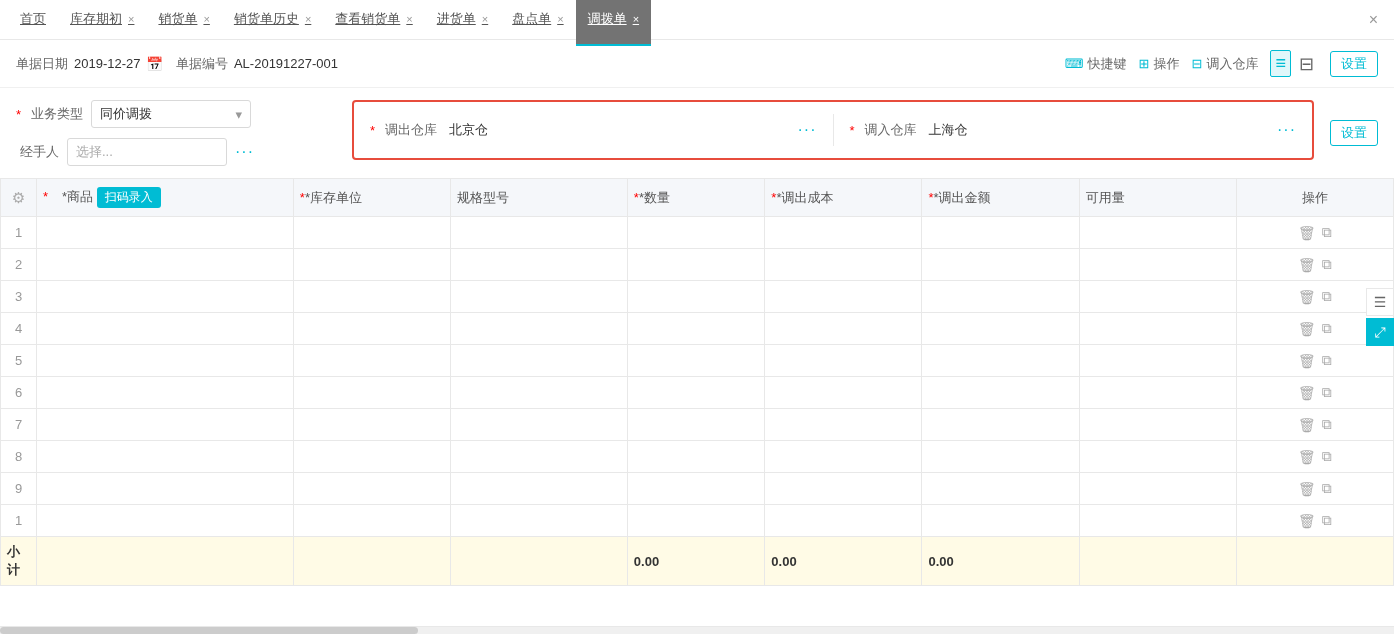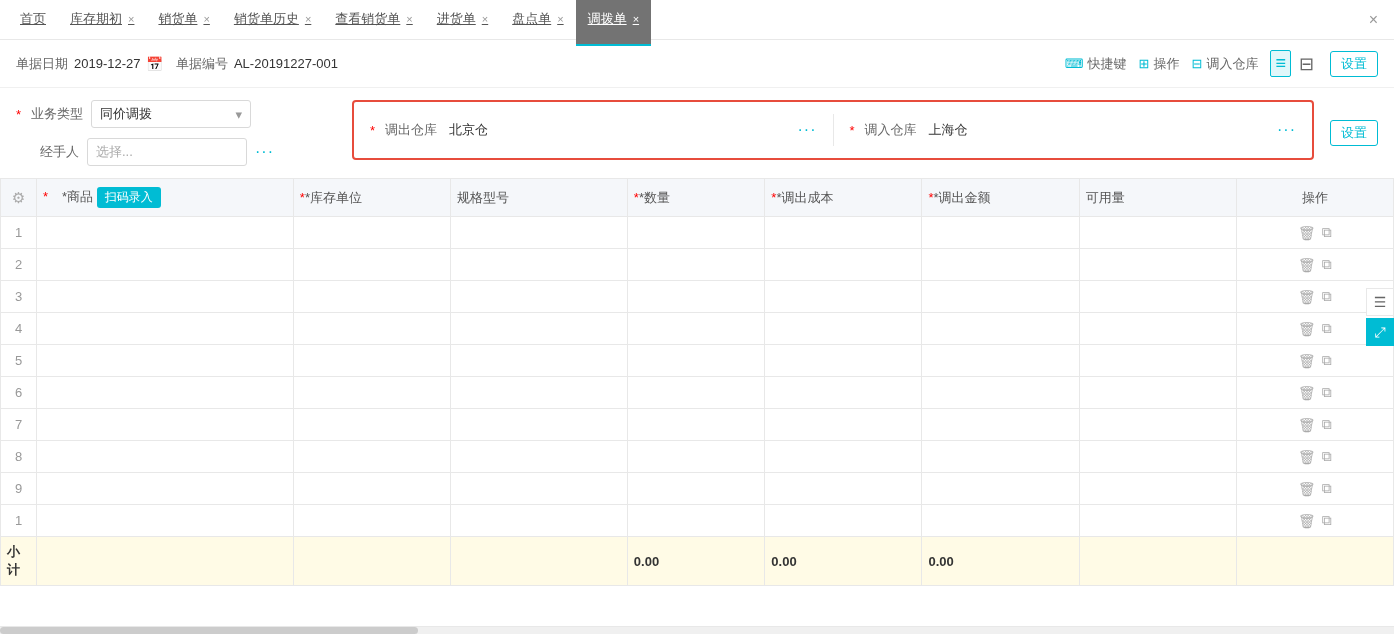--- a/index.html
+++ b/index.html
@@ -243,21 +243,21 @@
     <div class="form-left">
       <div class="form-row">
         <span class="required">*</span>
         <span class="form-label">业务类型</span>
         <div class="form-select">
           <span>同价调拨</span>
           <span class="chevron">▾</span>
         </div>
       </div>
       <div class="form-row">
-        <span class="form-label" style="margin-left:24px;">经手人</span>
+        <span class="form-label" style="margin-left:4px;">经手人</span>
         <div class="form-select" style="color:#aaa;">
           <span>选择...</span>
         </div>
         <span class="more-btn">···</span>
       </div>
     </div>
 
     <div class="warehouse-box">
       <div class="warehouse-item">
         <span class="required">*</span>

